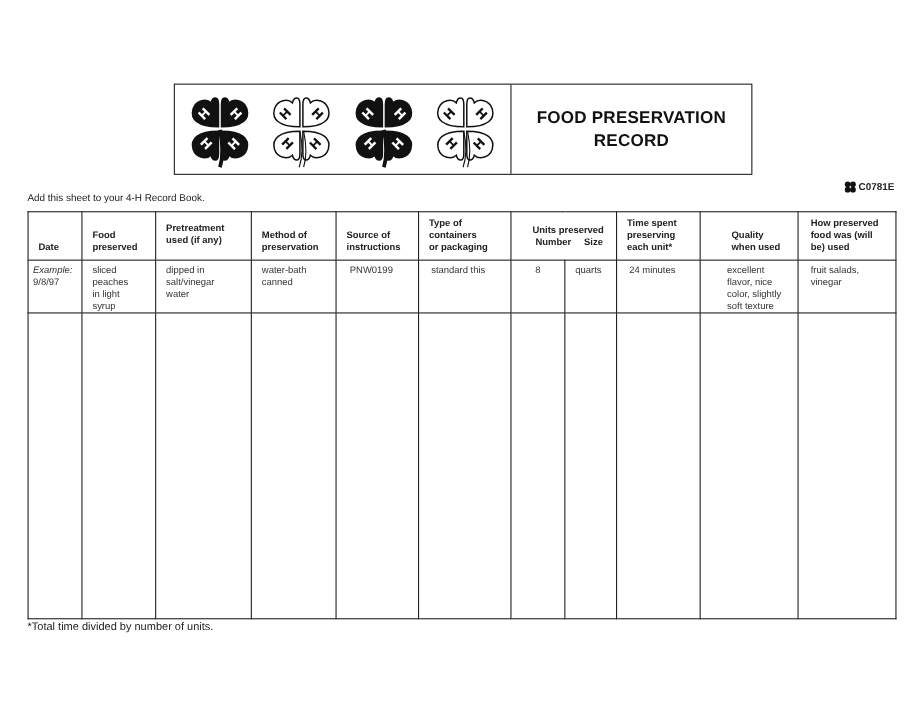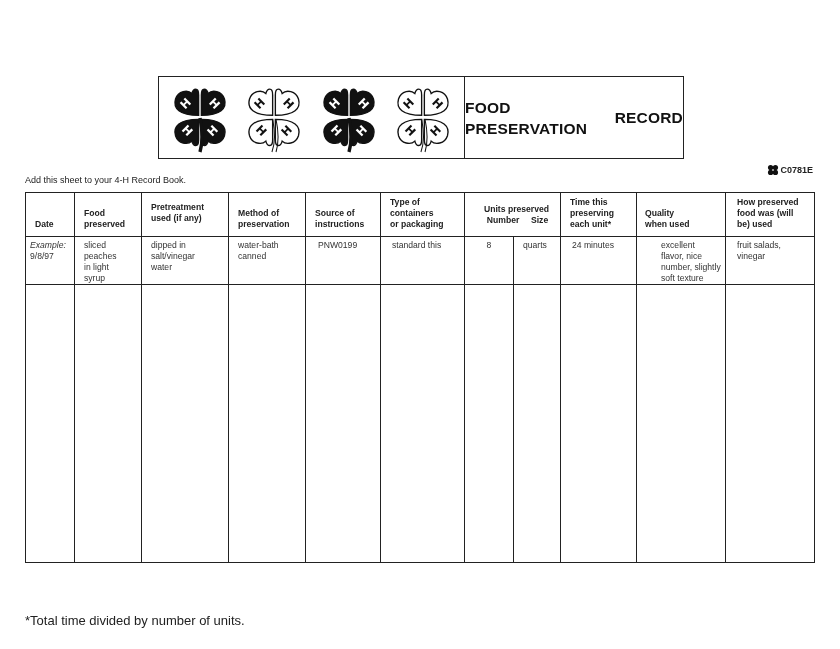--- a/index.html
+++ b/index.html
@@ -9,21 +9,21 @@
   .banner {
     position: absolute; left: 158px; top: 76px; width: 526px; height: 83px;
     border: 1px solid #222; display: flex;
   }
   .banner-logos {
     width: 306px; height: 100%; border-right: 1px solid #222;
     display: flex; align-items: center; justify-content: space-around; padding: 0 4px;
   }
   .clover { width: 68px; height: 70px; }
   .banner-title {
-    flex: 1; display: flex; flex-direction: row; align-items: center; justify-content: center;
+    flex: 1; display: flex; flex-direction: column; align-items: center; justify-content: center;
     font-weight: bold; font-size: 15.5px; line-height: 21px; letter-spacing: 0.2px; color: #111;
   }
 
   .instruction {
     position: absolute; left: 25px; top: 175px; font-size: 9px; color: #222;
   }
   .form-code {
     position: absolute; right: 27px; top: 164px; font-size: 9px; font-weight: bold; color: #222;
     display: flex; align-items: center; gap: 1px;
   }
@@ -42,21 +42,21 @@
   }
   .record-table th.units-head { text-align: center; padding: 0 2px 6px 10px; }
   .units-head .units-sub { display: flex; justify-content: space-around; padding: 0 4px 0 6px; }
   .record-table td { padding: 3px 4px 0 9px; color: #333; font-weight: normal; }
   .record-table td.center { text-align: center; padding-left: 2px; padding-right: 2px; }
   .example-row td { height: 44px; }
   .blank-row td { height: auto; }
   .italic { font-style: italic; }
 
   .footnote {
-    position: absolute; left: 25px; top: 565px; font-size: 13px; color: #222; margin-top: 48px;
+    position: absolute; left: 25px; top: 565px; font-size: 10px; color: #222;
   }
 </style>
 </head>
 <body>
 
 <div class="banner">
   <div class="banner-logos">
     <svg class="clover" viewBox="0 0 100 100">
       <g fill="#111" stroke="#111" stroke-width="2">
         <path d="M48 46 C20 46 10 36 14 22 C18 10 32 8 38 14 C40 6 48 4 48 16 Z"></path>
@@ -177,25 +177,25 @@
           <div>or packaging</div>
     </th>
     <th colspan="2" class="units-head" style="padding-bottom:10px">
       <div>Units preserved</div>
       <div class="units-sub">
         <span>Number</span>
         <span>Size</span>
       </div>
     </th>
     <th>
-      <div>Time this</div>
+      <div>Time spent</div>
           <div>preserving</div>
           <div>each unit*</div>
     </th>
-    <th style="padding-left:8px">
+    <th style="padding-left:28px">
       <div>Quality</div>
           <div>when used</div>
     </th>
     <th style="padding-left:11px">
       <div>How preserved</div>
           <div>food was (will</div>
           <div>be) used</div>
     </th>
   </tr>
   <tr class="example-row">
@@ -229,21 +229,21 @@
     </td>
     <td>
       <div>quarts</div>
     </td>
     <td style="padding-left:11px">
       <div>24 minutes</div>
     </td>
     <td style="padding-left:24px">
       <div>excellent</div>
           <div>flavor, nice</div>
-      <div>number, slightly</div>
+      <div>color, slightly</div>
           <div>soft texture</div>
     </td>
     <td style="padding-left:11px">
       <div>fruit salads,</div>
           <div>vinegar</div>
     </td>
   </tr>
   <tr class="blank-row">
     <td></td>
     <td></td>

